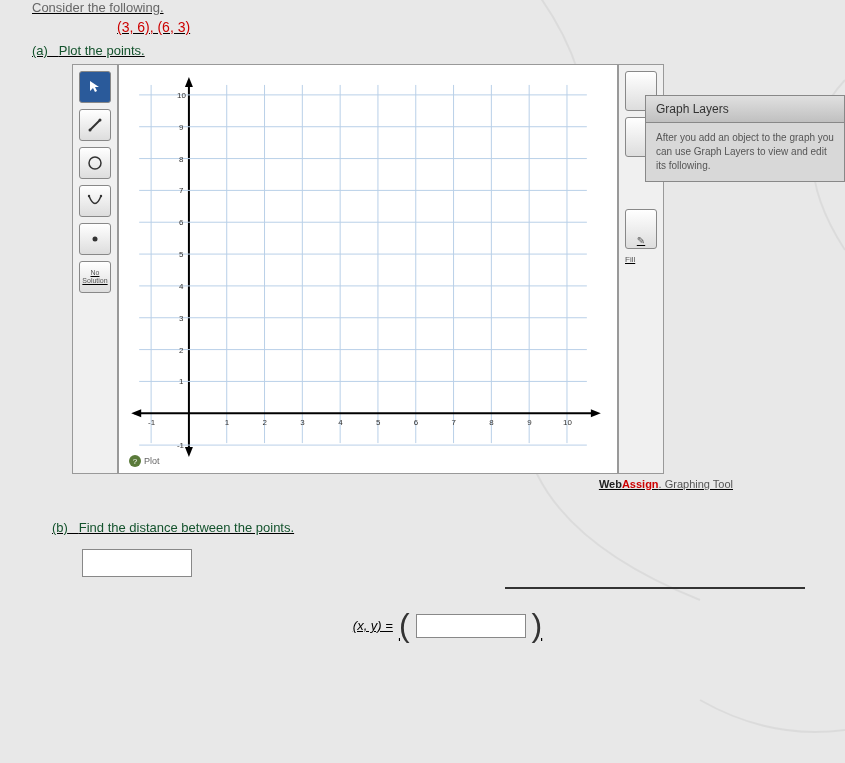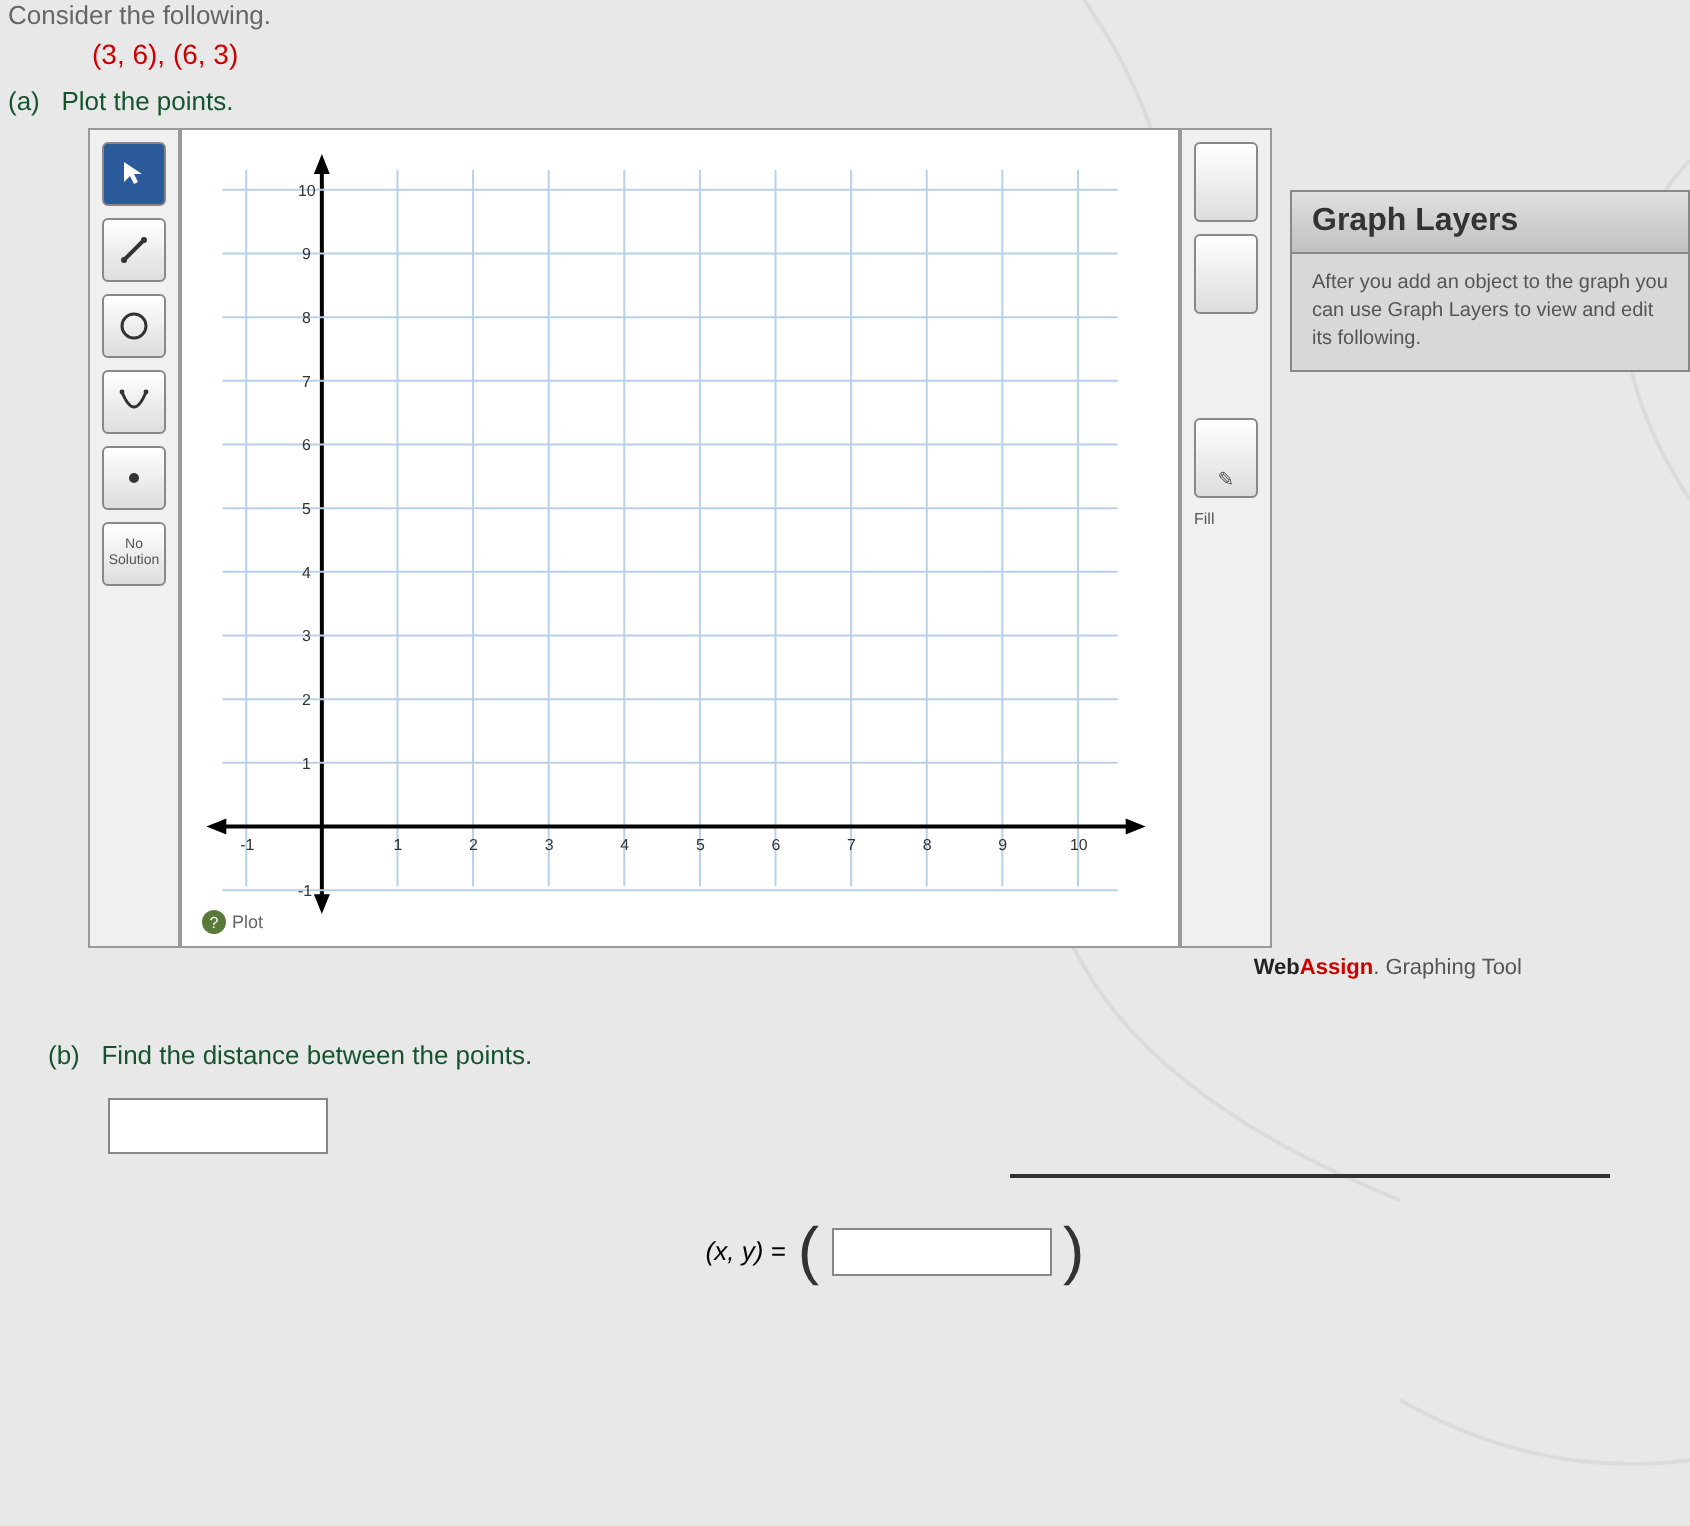--- a/index.html
+++ b/index.html
@@ -5,32 +5,33 @@
     * { box-sizing: border-box; margin: 0; padding: 0; }
     body {
       font-family: Arial, sans-serif;
       background: #e8e8e8;
       width: 845px;
       height: 763px;
       overflow: hidden;
       position: relative;
     }
     .content {
-      padding: 0 4px;
+      padding: 0 32px;
       position: relative;
+      text-decoration: underline;
     }
     .prompt-header {
       color: #666;
       font-size: 13px;
       margin-bottom: 4px;
     }
     .points-text {
       color: #c00;
       font-size: 14px;
-      margin-left: 42px;
+      margin-left: 85px;
       margin-bottom: 8px;
     }
     .part-label {
       font-size: 13px;
       color: #14532d;
       margin-bottom: 6px;
     }
     .plot-container {
       display: flex;
       margin-left: 40px;
@@ -132,22 +133,22 @@
     .layers-panel {
       position: absolute;
       right: 0;
       top: 95px;
       width: 200px;
     }
     .layers-header {
       background: linear-gradient(#e0e0e0, #c0c0c0);
       border: 1px solid #888;
       padding: 6px 10px;
-      font-size: 16px;
-      font-weight: bold;
+      font-size: 12px;
+      font-weight: normal;
       color: #333;
     }
     .layers-body {
       background: #d8d8d8;
       border: 1px solid #888;
       border-top: none;
       padding: 8px 10px;
       font-size: 10px;
       color: #555;
       line-height: 1.4;

